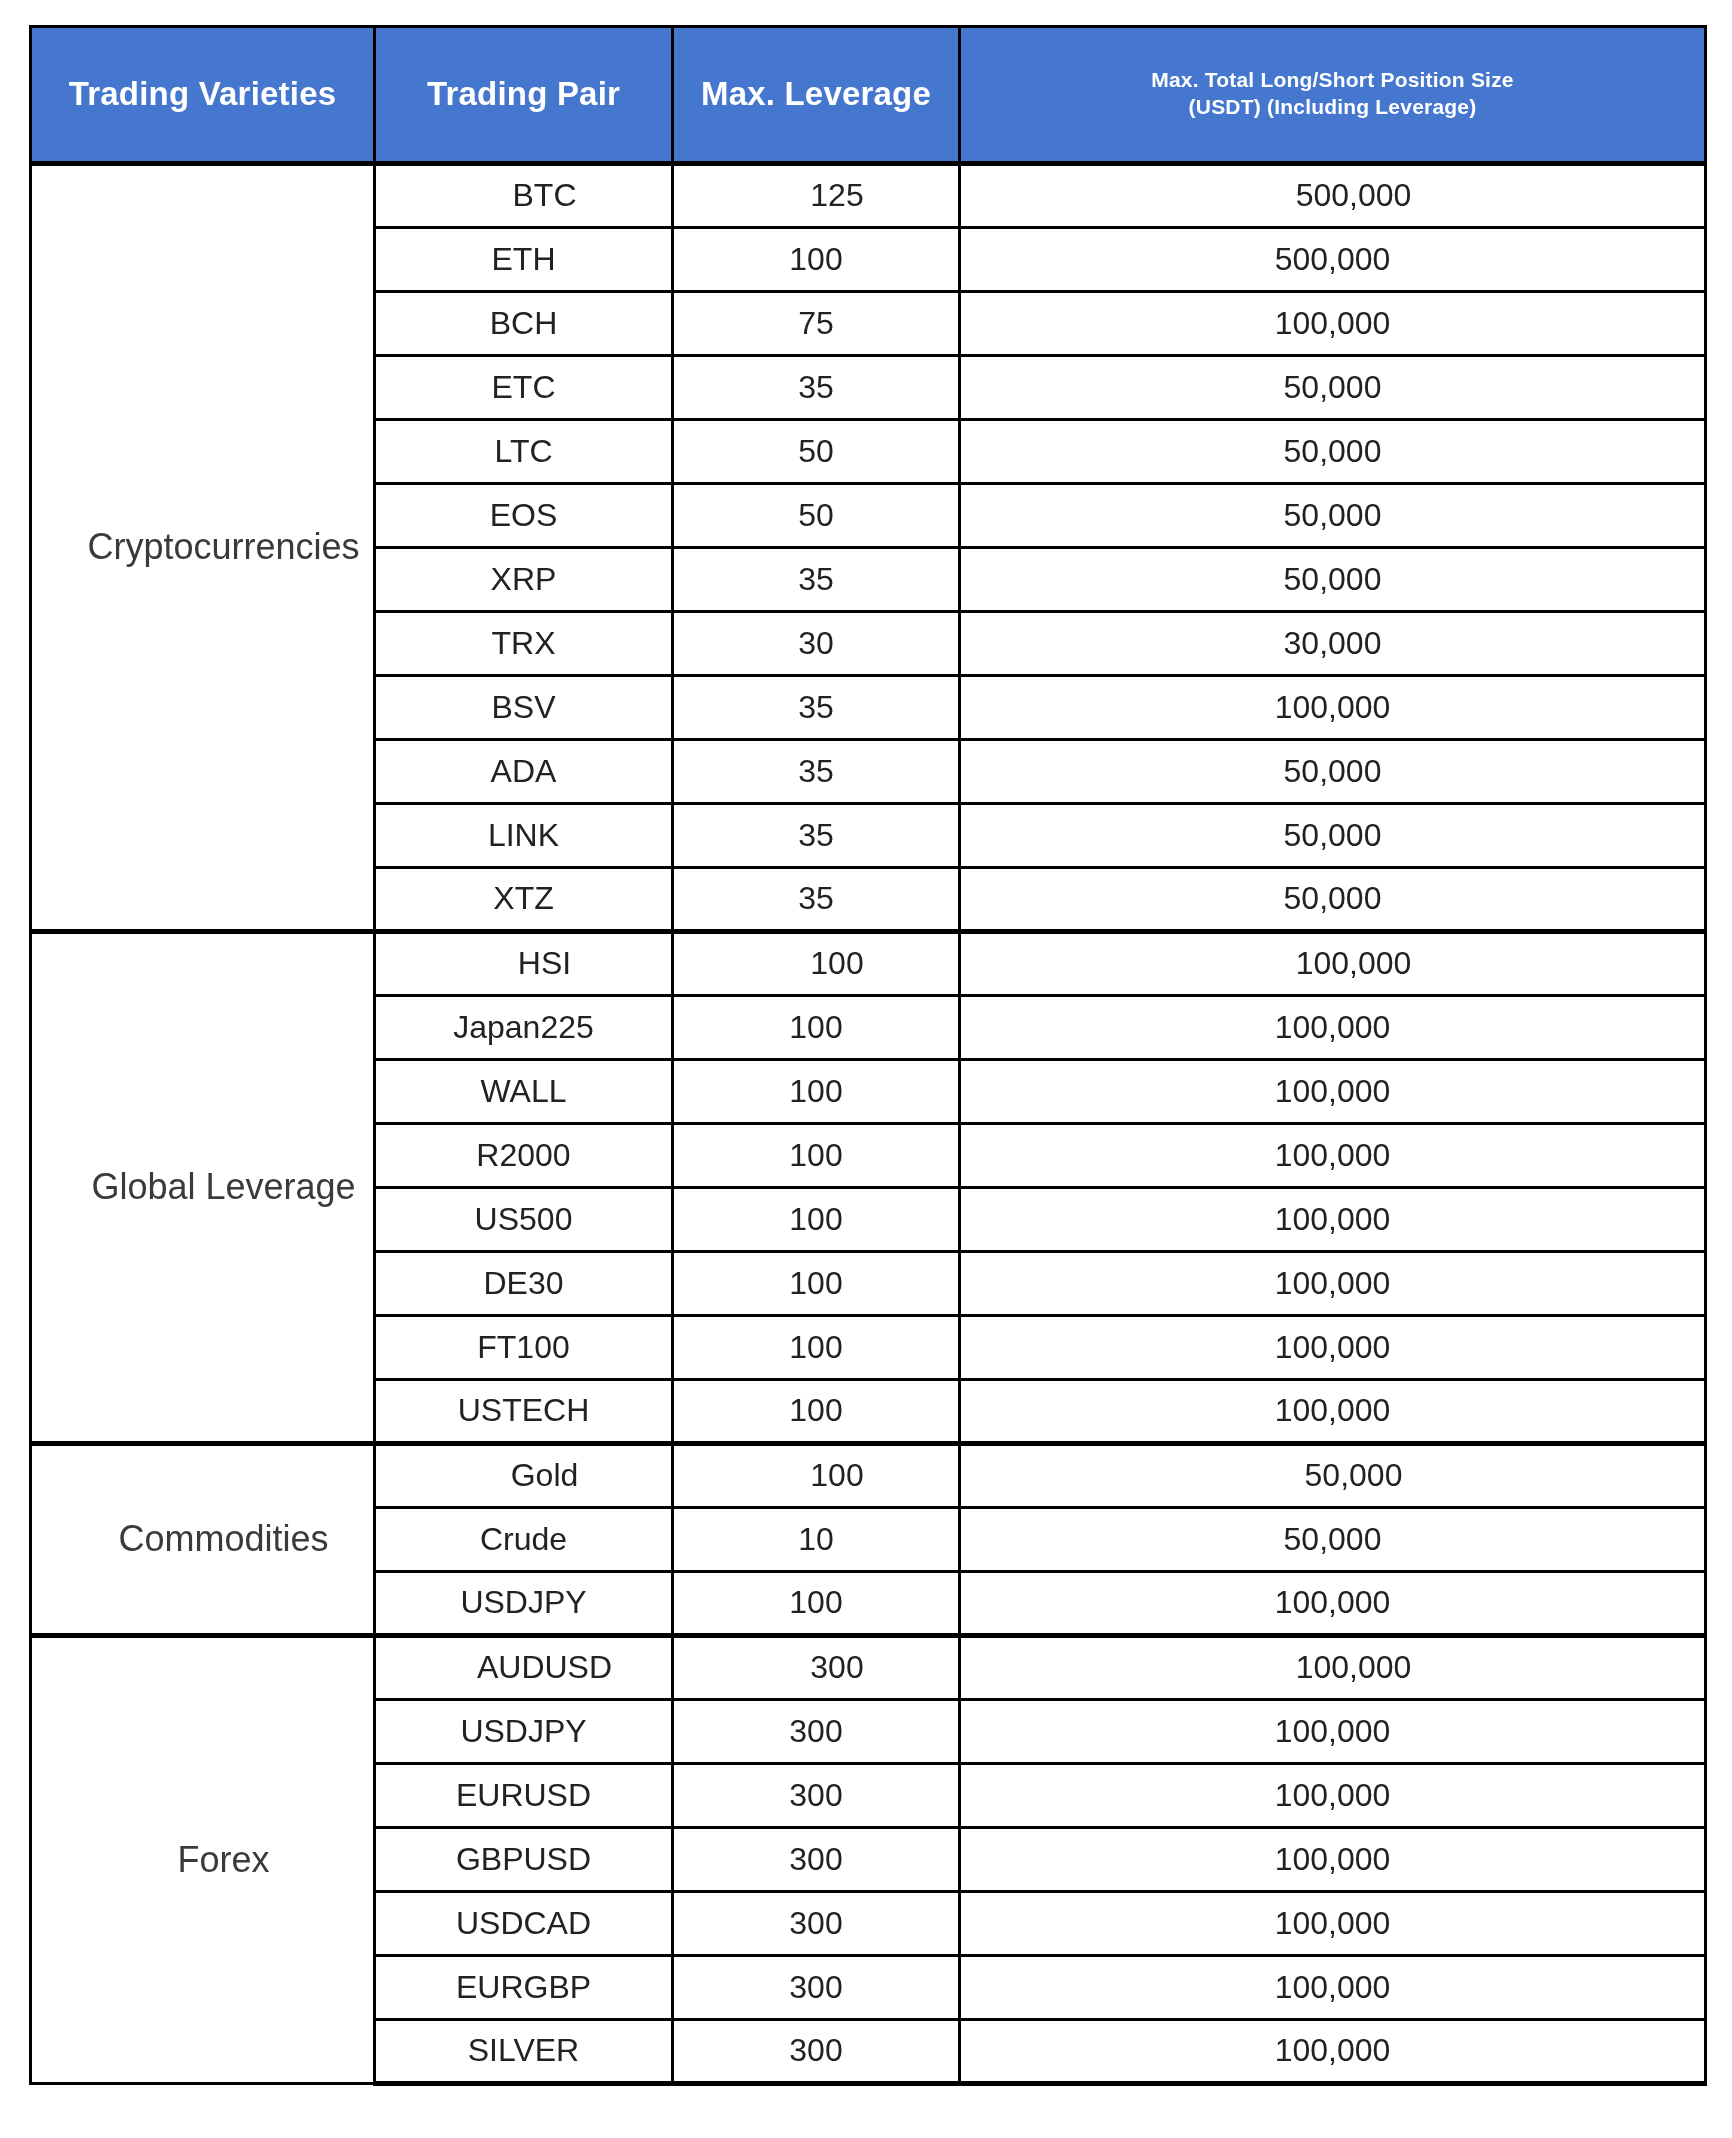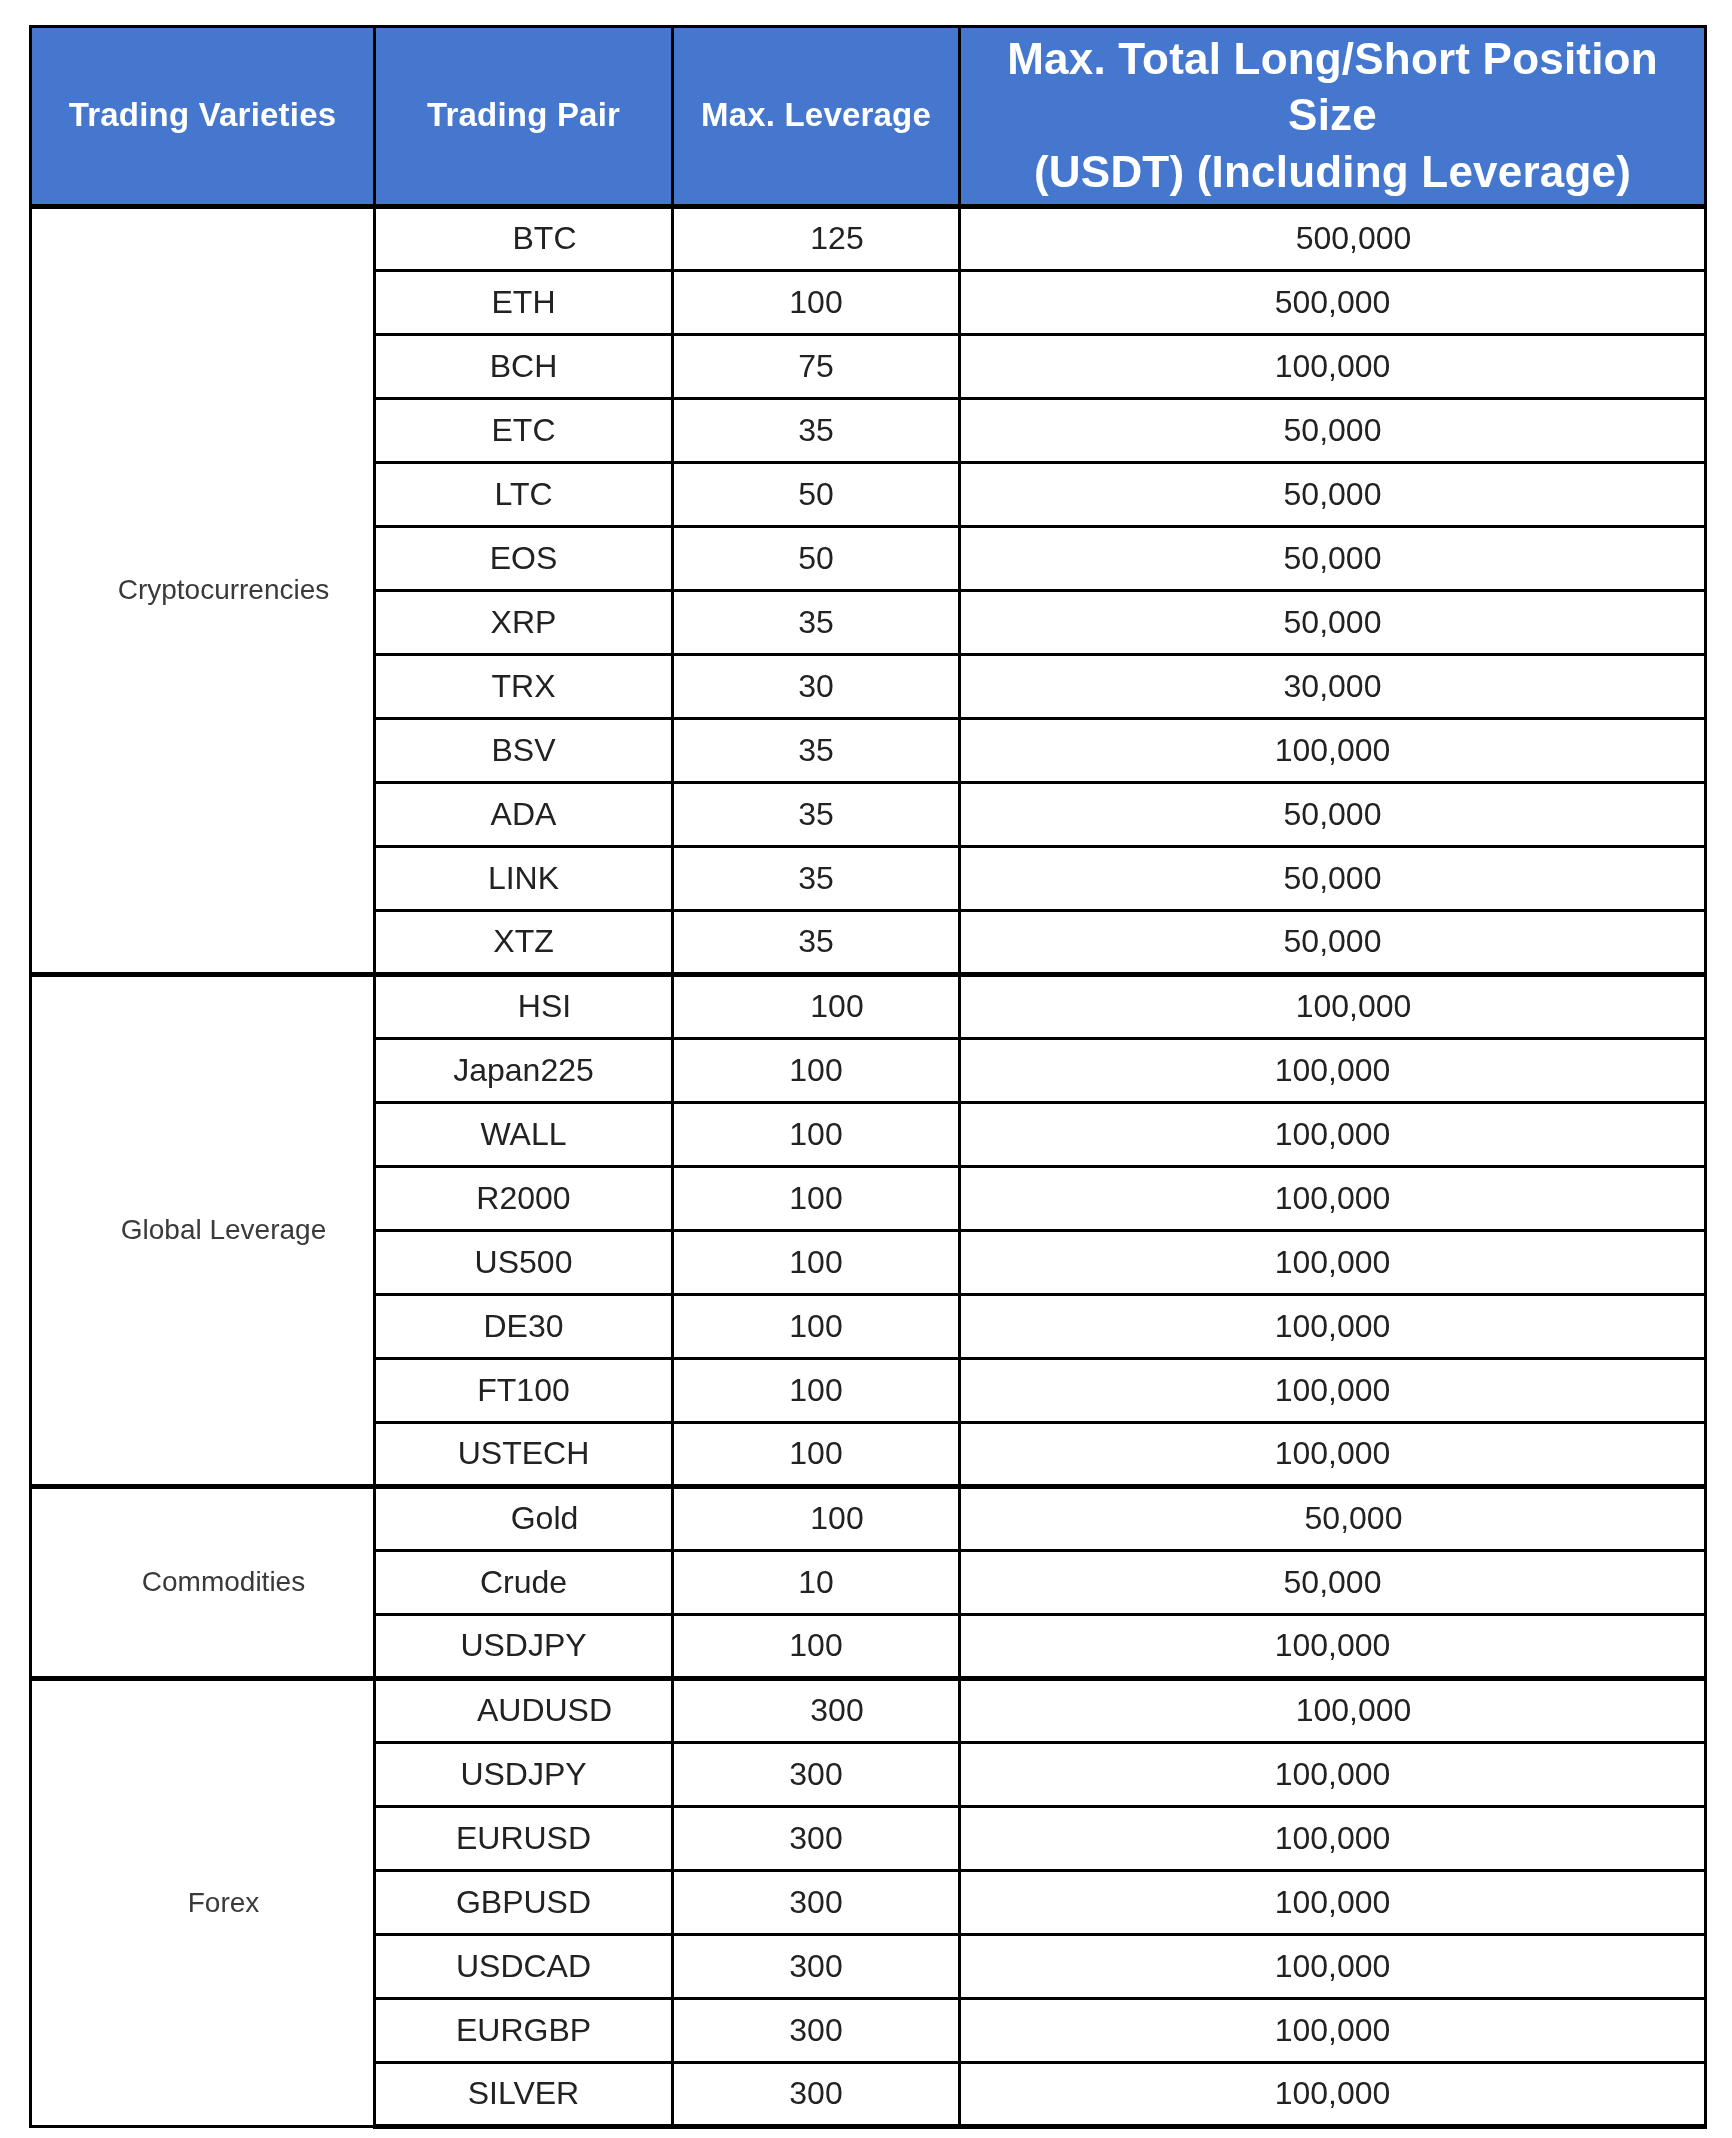--- a/index.html
+++ b/index.html
@@ -45,32 +45,32 @@
     background: #4577CE;
     color: #ffffff;
     font-weight: bold;
     font-size: 33px;
     line-height: 1.28;
     height: 137px;
     padding: 3.5px 7px;
     letter-spacing: 0.2px;
   }
   thead th.wide-head {
-    font-size: 44px;
+    font-size: 21px;
     padding: 3.5px 23px;
   }
 
   tbody td {
     height: 64px;
     font-size: 32px;
     color: #222222;
     font-weight: 400;
   }
   tbody td.cat-cell {
-    font-size: 28px;
+    font-size: 36px;
     color: #3a3a3a;
     font-weight: 400;
   }
   tbody tr.section-start > td {
     border-top-width: 5.3px;
     padding-left: 42px;
   }
   tbody tr:last-child > td {
     border-bottom-width: 5.3px;
   }

